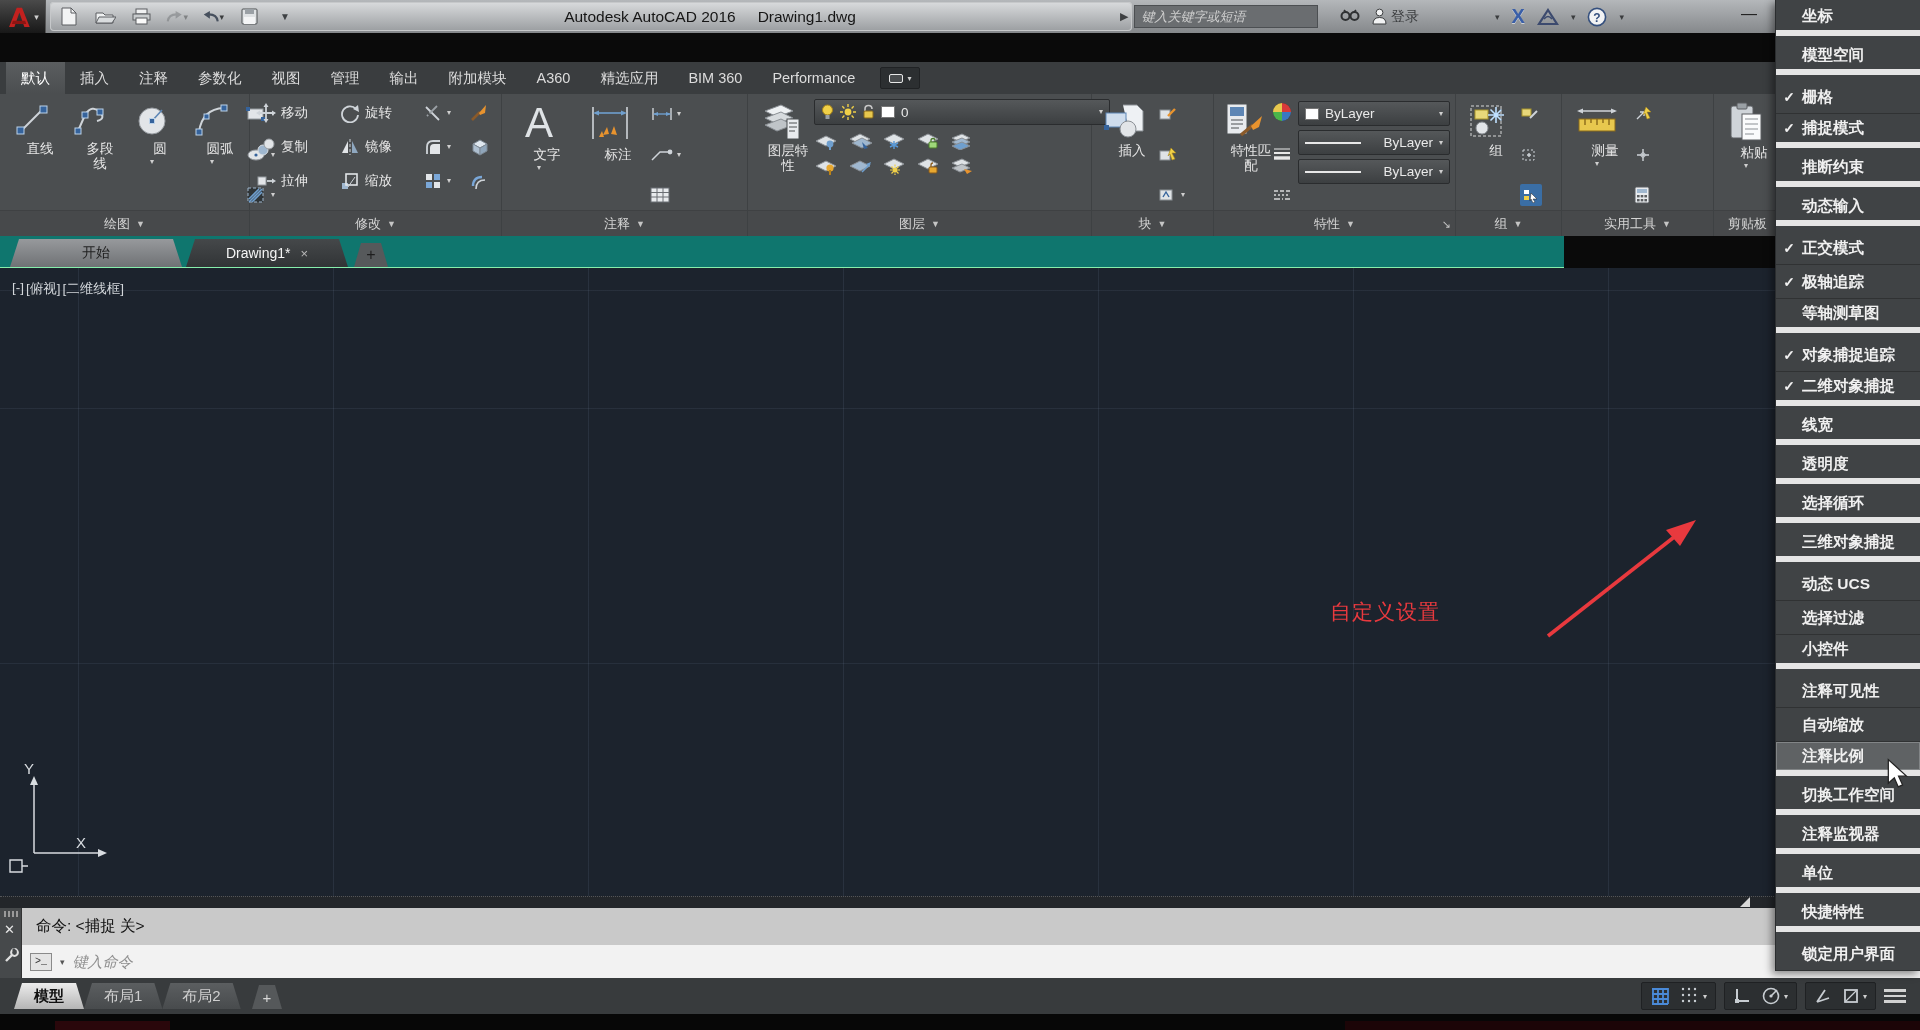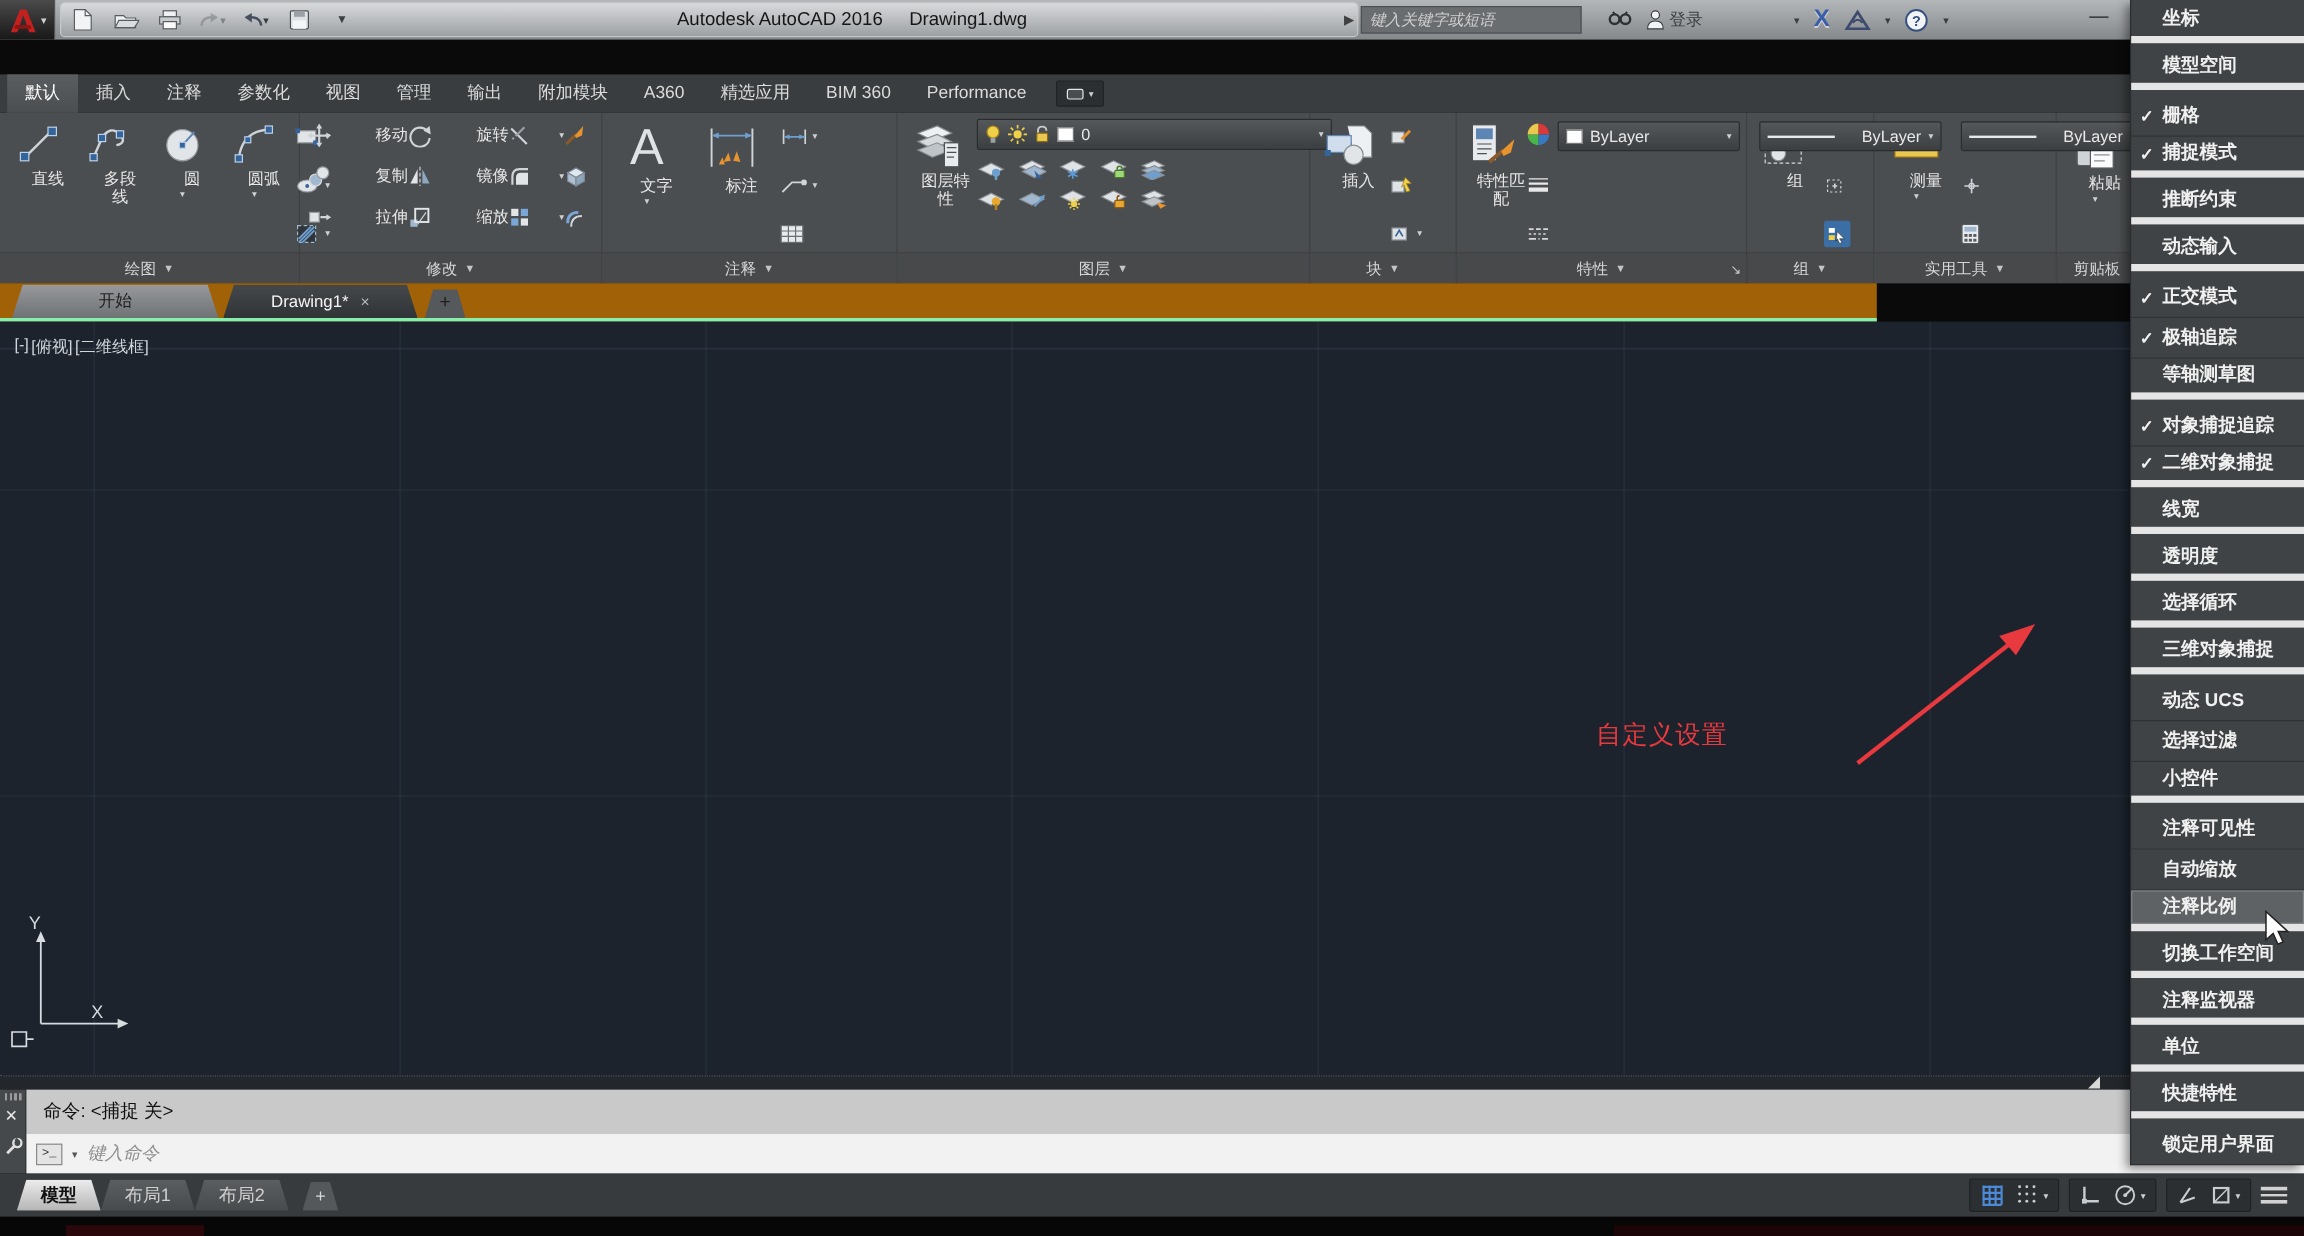--- a/index.html
+++ b/index.html
@@ -61,33 +61,33 @@
                  font-size:13px; display:flex; align-items:center; justify-content:center; gap:6px; }
   .panel-label .pc { font-size:9px; color:#c5c5c5; }
   .launcher { position:absolute; right:4px; bottom:5px; color:#c5c5c5; font-size:11px; }
   .bigbtn { display:flex; flex-direction:column; align-items:center; color:#e6e6e6; font-size:13.5px;
             min-width:52px; padding-top:2px; gap:2px; }
   .bigbtn .lab { text-align:center; line-height:15px;margin-left:16px; }
   .caret-s { color:#cfcfcf; font-size:8px; line-height:8px; }
   .smallcol { display:flex; flex-direction:column; justify-content:space-between; padding:4px 0; }
   .srow { display:flex; align-items:center; gap:3px; height:22px; }
   .mgrid { display:grid; grid-template-columns:84px 84px 46px 34px; grid-auto-rows:34px; align-items:center; }
-  .mcell { display:flex; align-items:center; gap:5px; color:#e6e6e6; font-size:13.5px;justify-content:space-between; }
+  .mcell { display:flex; align-items:center; gap:5px; color:#e6e6e6; font-size:13.5px; }
   .combo { background:linear-gradient(#55585a,#3c3f41); border:1px solid #2a2c2e; border-radius:2px;
            display:flex; align-items:center; padding:0 6px; gap:6px; color:#e9e9e9; font-size:13.5px; }
   .combo .flex1 { flex:1; }
   .swatch-w { width:14px; height:12px; background:#ffffff; border:1px solid #777; }
   .lt-line { width:70px; height:0; border-top:2px solid #e8e8e8; }
   .layercombo { width:296px; height:26px; }
   .layer-mini-rows { display:flex; flex-direction:column; gap:8px; margin-top:8px; }
   .layer-mini { display:flex; gap:10px; }
 
   
-  .filetabs { position:absolute; left:0; top:236px; width:1564px; height:32px; background:#a16207;
-              border-bottom:3px solid #86efac; display:flex; align-items:flex-end; padding-left:10px; }
+  .filetabs { position:absolute; left:0; top:236px; width:1564px; height:32px; background:#0f766e;
+              border-bottom:1px solid #86efac; display:flex; align-items:flex-end; padding-left:10px; }
   .ftab { height:28px; display:flex; align-items:center; justify-content:center; gap:10px;
           font-size:14px; clip-path:polygon(9px 0, calc(100% - 9px) 0, 100% 100%, 0 100%); }
   .ftab-start { width:172px; background:linear-gradient(#97999c,#6f7275); color:#1f1f1f; }
   .ftab-doc { width:162px; background:linear-gradient(#45484a,#313436); color:#f5f5f5; margin-left:4px; }
   .ftab-doc .x { color:#b9b9b9; font-size:13px; }
   .ftab-add { width:34px; height:24px; background:#56595b; color:#1e1e1e; font-size:16px; margin-left:6px;
               clip-path:polygon(7px 0, calc(100% - 7px) 0, 100% 100%, 0 100%);
               display:flex; align-items:center; justify-content:center; }
 
   
@@ -682,21 +682,21 @@
               </svg>
           </span>
           <span class="srow">
             <svg width="20" height="14" viewBox="0 0 20 14">
                 <path d="M2 3 H18" stroke="#d8d8d8" stroke-width="1.4" stroke-dasharray="4 2"></path>
                 <path d="M2 7 H18" stroke="#d8d8d8" stroke-width="1.4" stroke-dasharray="2 2"></path>
                 <path d="M2 11 H18" stroke="#d8d8d8" stroke-width="1.4" stroke-dasharray="6 2 1 2"></path>
               </svg>
           </span>
         </div>
-        <div style="display:flex;flex-direction:row;gap:16px;padding-top:2px">
+        <div style="display:flex;flex-direction:column;gap:4px;padding-top:2px">
           <div class="combo" style="width:152px;height:25px">
             <span class="swatch-w"></span>
             <span class="flex1">ByLayer</span>
             <span class="caret-s">▾</span>
           </div>
           <div class="combo" style="width:152px;height:25px">
             <span class="lt-line" style="width:56px"></span>
             <span class="flex1" style="text-align:right">ByLayer</span>
             <span class="caret-s">▾</span>
           </div>

